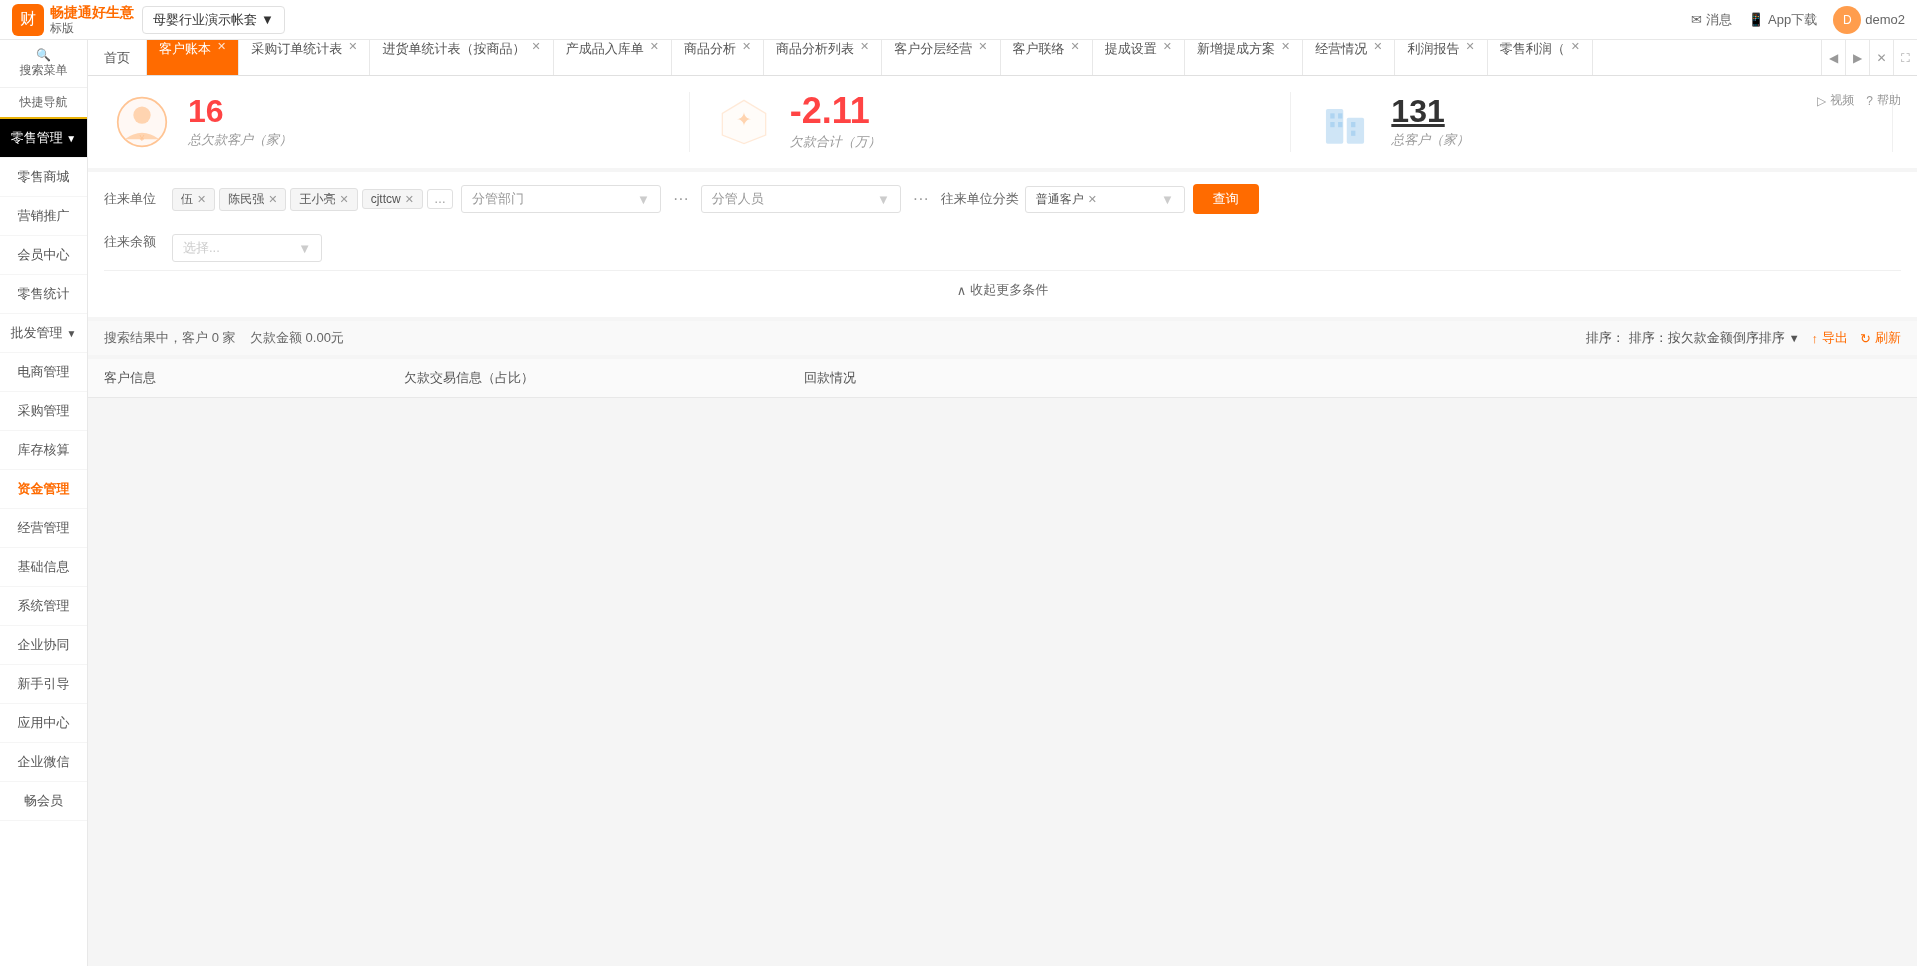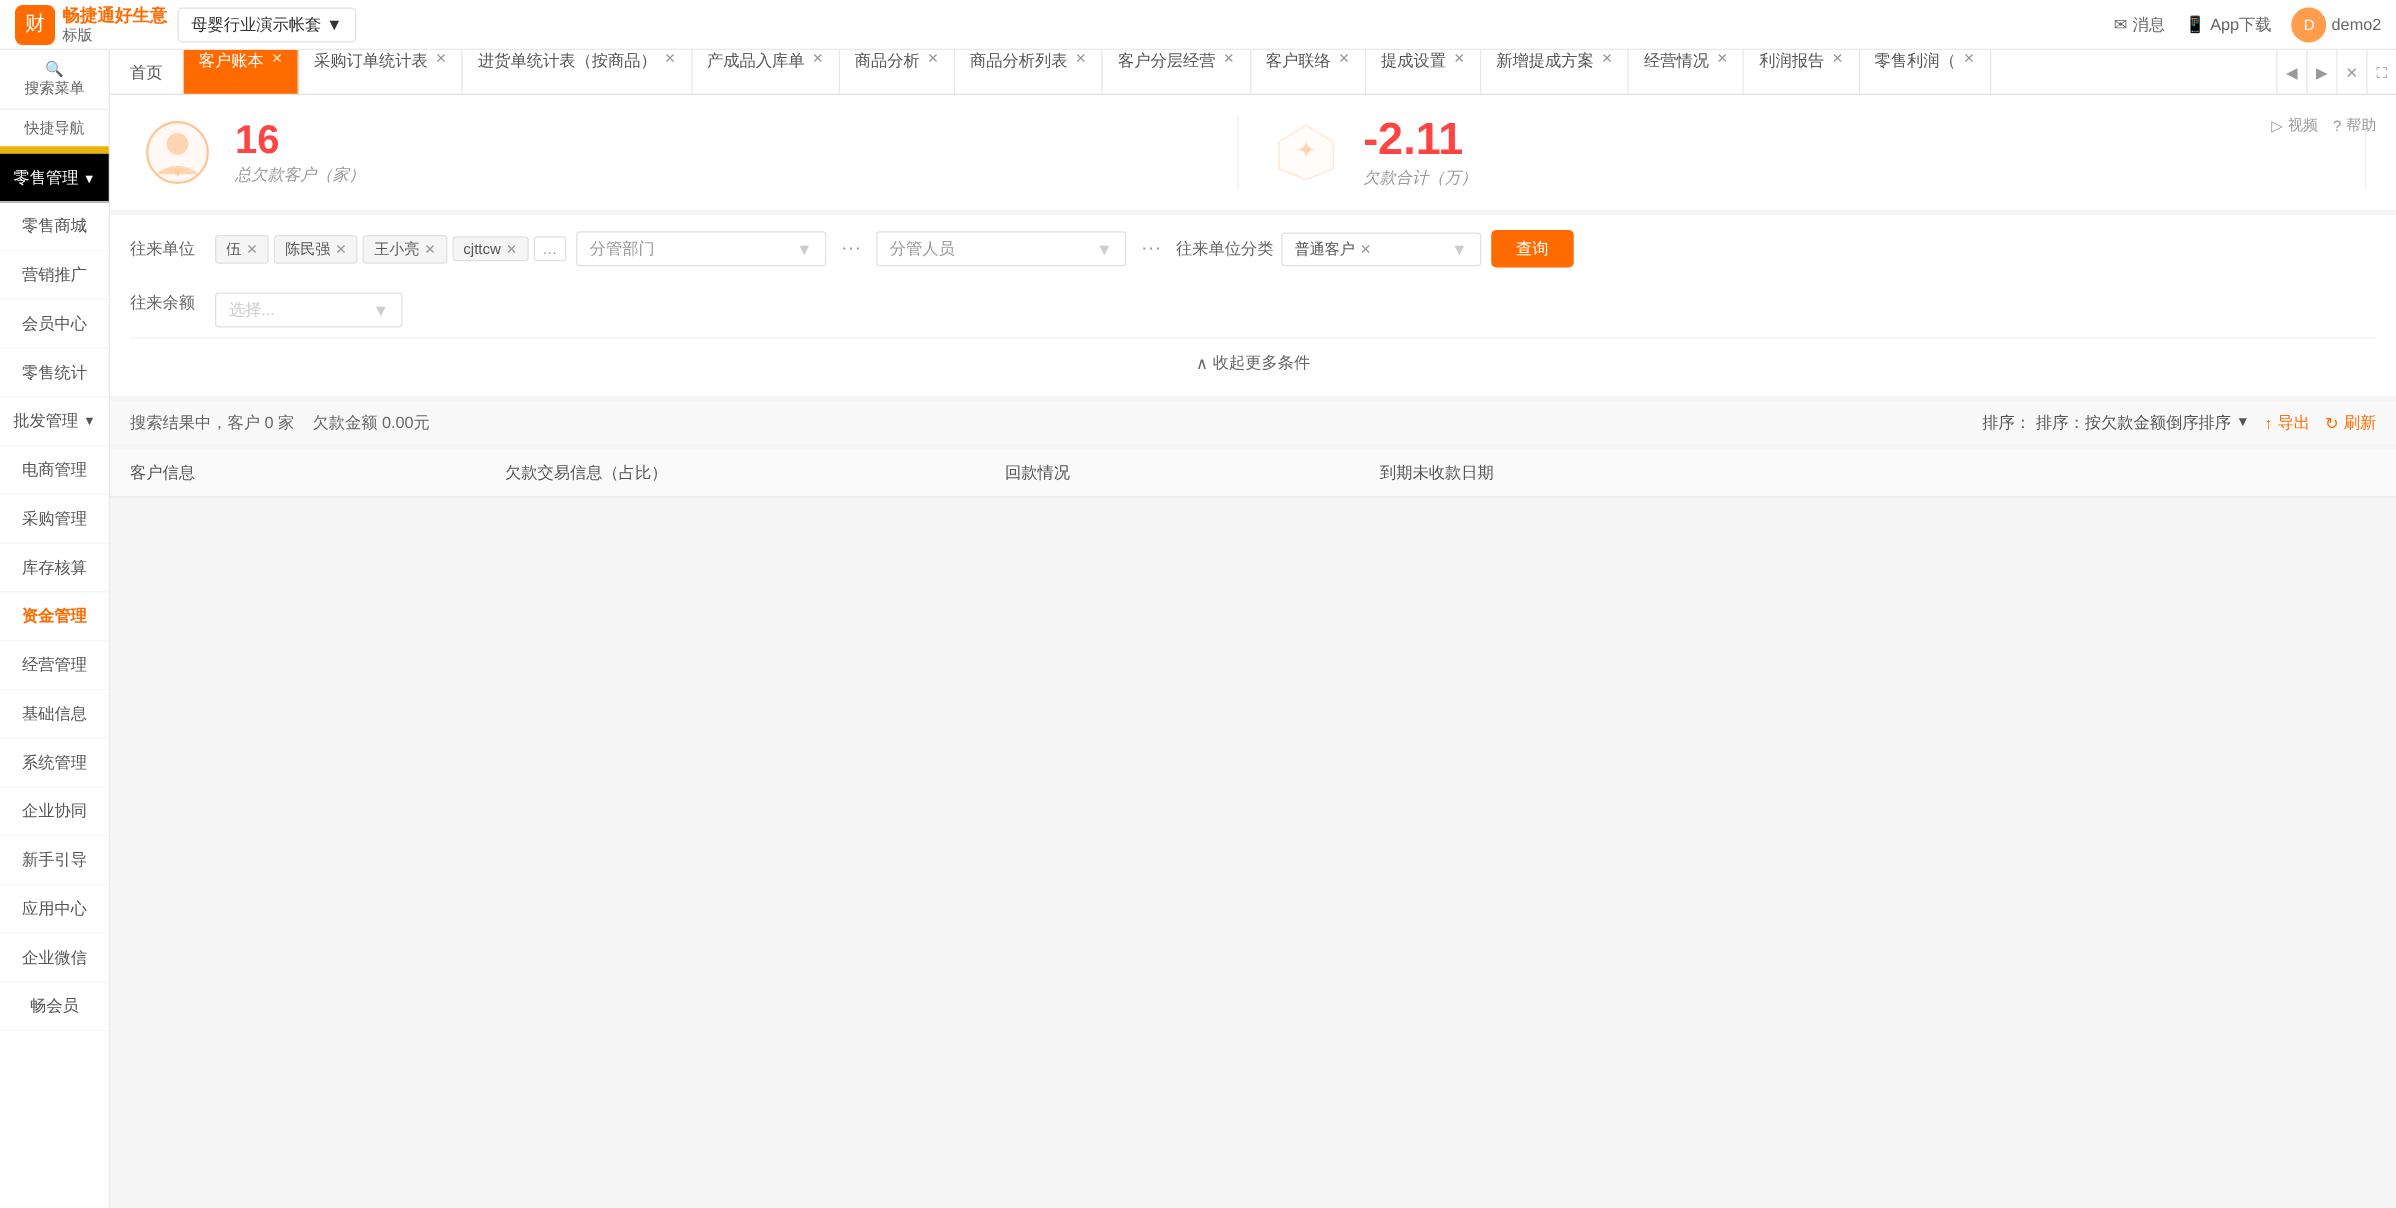--- a/index.html
+++ b/index.html
@@ -76,21 +76,21 @@
     .sidebar-search {
       padding: 8px;
       border-bottom: 1px solid #f0f0f0;
       font-size: 12px;
       color: #666;
       text-align: center;
       cursor: pointer;
     }
     .sidebar-nav-btn {
       padding: 6px 8px;
-      border-bottom: 6px solid #eab308;
+      border-bottom: 2px solid #eab308;
       font-size: 12px;
       color: #666;
       text-align: center;
       cursor: pointer;
     }
     .sidebar-item {
       padding: 10px 8px;
       font-size: 13px;
       color: #555;
       cursor: pointer;
@@ -420,20 +420,38 @@
           <polygon points="30,5 55,20 55,45 30,55 5,45 5,20" stroke="#ffb87d" stroke-width="1.5" fill="#fff5ee" opacity="0.5"></polygon>
           <text x="50%" y="35" text-anchor="middle" font-size="22" fill="#ffb87d">✦</text>
         </svg>
       </div>
       <div class="stat-info">
         <div class="stat-value negative" style="font-size:36px;">-2.11</div>
         <div class="stat-label">欠款合计（万）</div>
       </div>
     </div>
 
+    <div class="stat-item">
+      <div class="stat-icon">
+        <svg viewBox="0 0 60 60" fill="none">
+          <rect x="8" y="15" width="20" height="40" fill="#b0d4f1" rx="2"></rect>
+          <rect x="32" y="25" width="20" height="30" fill="#b0d4f1" rx="2"></rect>
+          <rect x="13" y="20" width="5" height="6" fill="#7ab8e8"></rect>
+          <rect x="22" y="20" width="5" height="6" fill="#7ab8e8"></rect>
+          <rect x="13" y="30" width="5" height="6" fill="#7ab8e8"></rect>
+          <rect x="22" y="30" width="5" height="6" fill="#7ab8e8"></rect>
+          <rect x="37" y="30" width="5" height="6" fill="#7ab8e8"></rect>
+          <rect x="37" y="40" width="5" height="6" fill="#7ab8e8"></rect>
+        </svg>
+      </div>
+      <div class="stat-info">
+        <div class="stat-value black">131</div>
+        <div class="stat-label">总客户（家）</div>
+      </div>
+    </div>
     <div class="stats-help">
       <span>▷ <span>视频</span></span>
       <span>? <span>帮助</span></span>
     </div>
   </div>
 
   <div class="filter-area">
     <div class="filter-row">
       <span class="filter-label">往来单位</span>
       <div class="filter-tags">
@@ -523,17 +541,16 @@
         <span>刷新</span>
       </div>
     </div>
   </div>
 
   <div class="table-area">
     <div class="table-header">
       <div>客户信息</div>
       <div>欠款交易信息（占比）</div>
       <div>回款情况</div>
-      <div>到期未收款日期</div>
     </div>
   </div>
 
 </div>
 
 </body></html>

